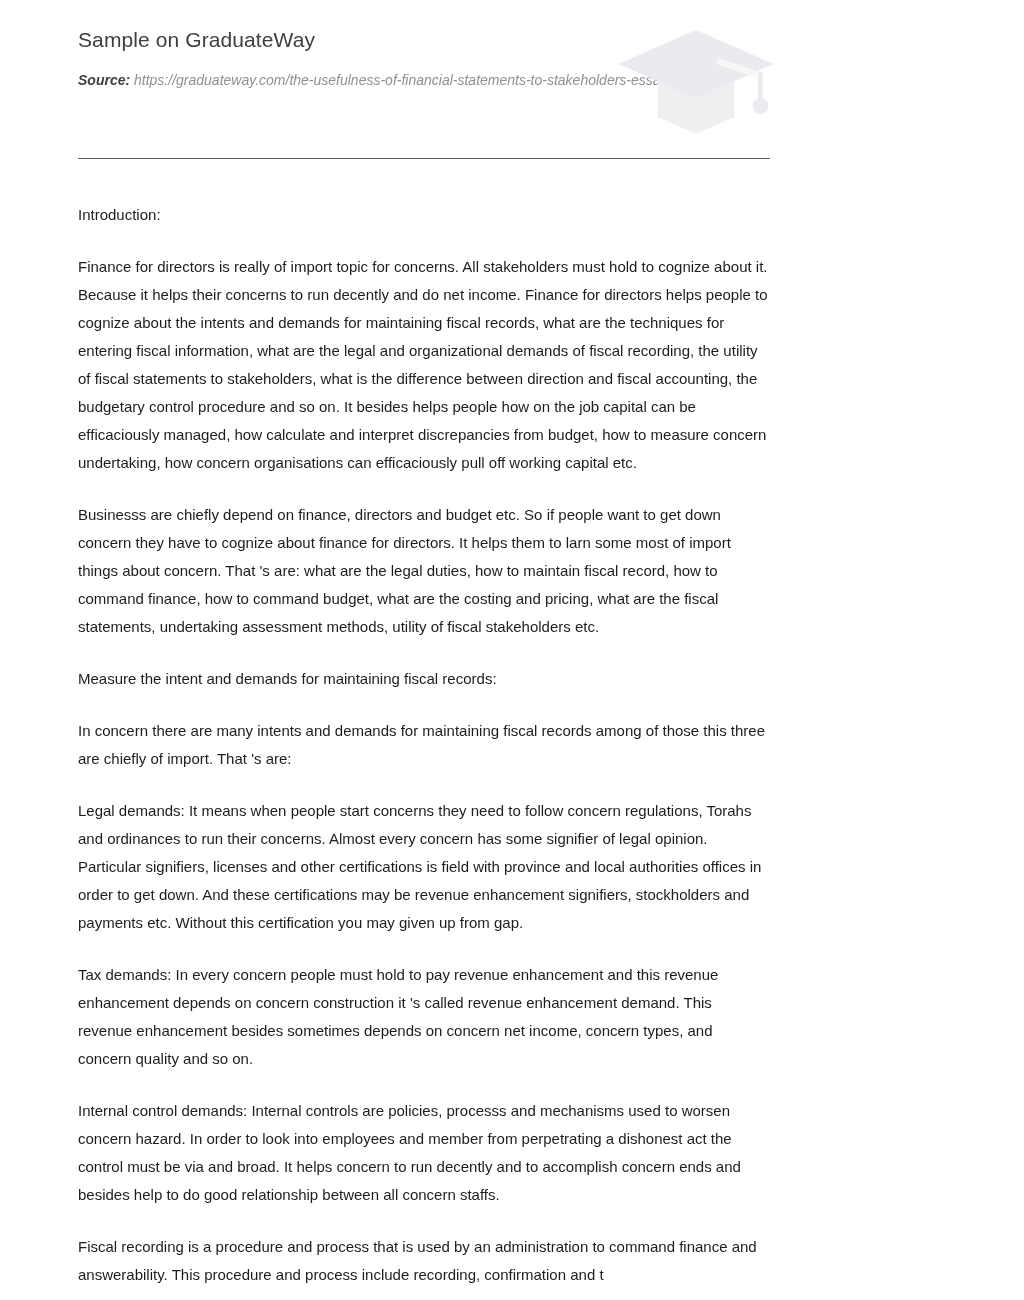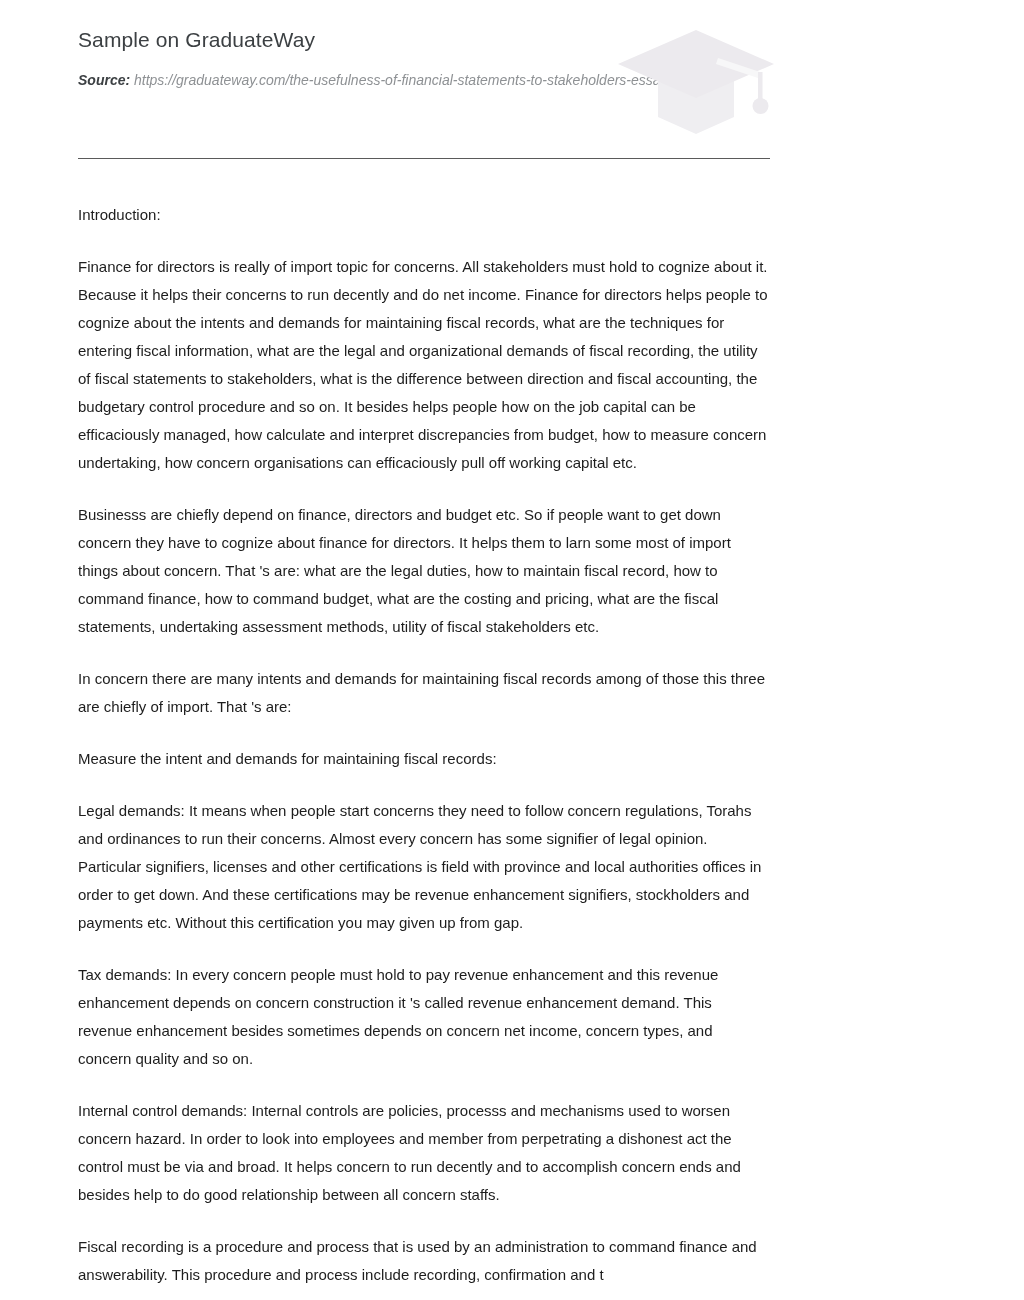--- a/index.html
+++ b/index.html
@@ -131,22 +131,22 @@
 
   <hr class="header-rule">
 
   <div class="doc-body">
 
 
     <div class="content">
       <p class="para">Introduction:</p>
       <p class="para">Finance for directors is really of import topic for concerns. All stakeholders must hold to cognize about it. Because it helps their concerns to run decently and do net income. Finance for directors helps people to cognize about the intents and demands for maintaining fiscal records, what are the techniques for entering fiscal information, what are the legal and organizational demands of fiscal recording, the utility of fiscal statements to stakeholders, what is the difference between direction and fiscal accounting, the budgetary control procedure and so on. It besides helps people how on the job capital can be efficaciously managed, how calculate and interpret discrepancies from budget, how to measure concern undertaking, how concern organisations can efficaciously pull off working capital etc.</p>
       <p class="para">Businesss are chiefly depend on finance, directors and budget etc. So if people want to get down concern they have to cognize about finance for directors. It helps them to larn some most of import things about concern. That 's are: what are the legal duties, how to maintain fiscal record, how to command finance, how to command budget, what are the costing and pricing, what are the fiscal statements, undertaking assessment methods, utility of fiscal stakeholders etc.</p>
+      <p class="para">Measure the intent and demands for maintaining fiscal records:</p>
       <p class="para">In concern there are many intents and demands for maintaining fiscal records among of those this three are chiefly of import. That 's are:</p>
-      <p class="para">Measure the intent and demands for maintaining fiscal records:</p>
       <p class="para">Legal demands: It means when people start concerns they need to follow concern regulations, Torahs and ordinances to run their concerns. Almost every concern has some signifier of legal opinion. Particular signifiers, licenses and other certifications is field with province and local authorities offices in order to get down. And these certifications may be revenue enhancement signifiers, stockholders and payments etc. Without this certification you may given up from gap.</p>
       <p class="para">Tax demands: In every concern people must hold to pay revenue enhancement and this revenue enhancement depends on concern construction it 's called revenue enhancement demand. This revenue enhancement besides sometimes depends on concern net income, concern types, and concern quality and so on.</p>
       <p class="para">Internal control demands: Internal controls are policies, processs and mechanisms used to worsen concern hazard. In order to look into employees and member from perpetrating a dishonest act the control must be via and broad. It helps concern to run decently and to accomplish concern ends and besides help to do good relationship between all concern staffs.</p>
       <p class="para">Fiscal recording is a procedure and process that is used by an administration to command finance and answerability. This procedure and process include recording, confirmation and t</p>
     </div>
   </div>
 
 </div>
 
 </body></html>

